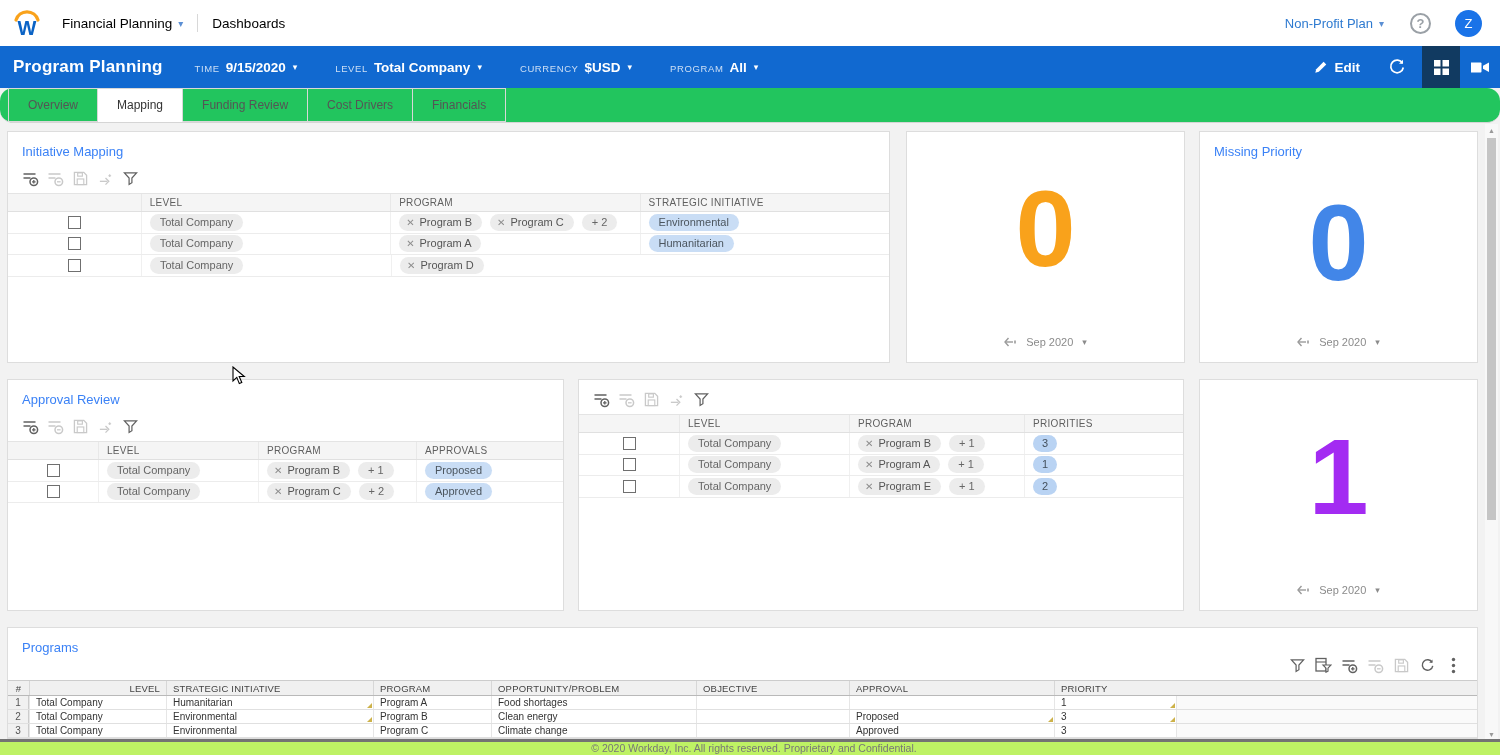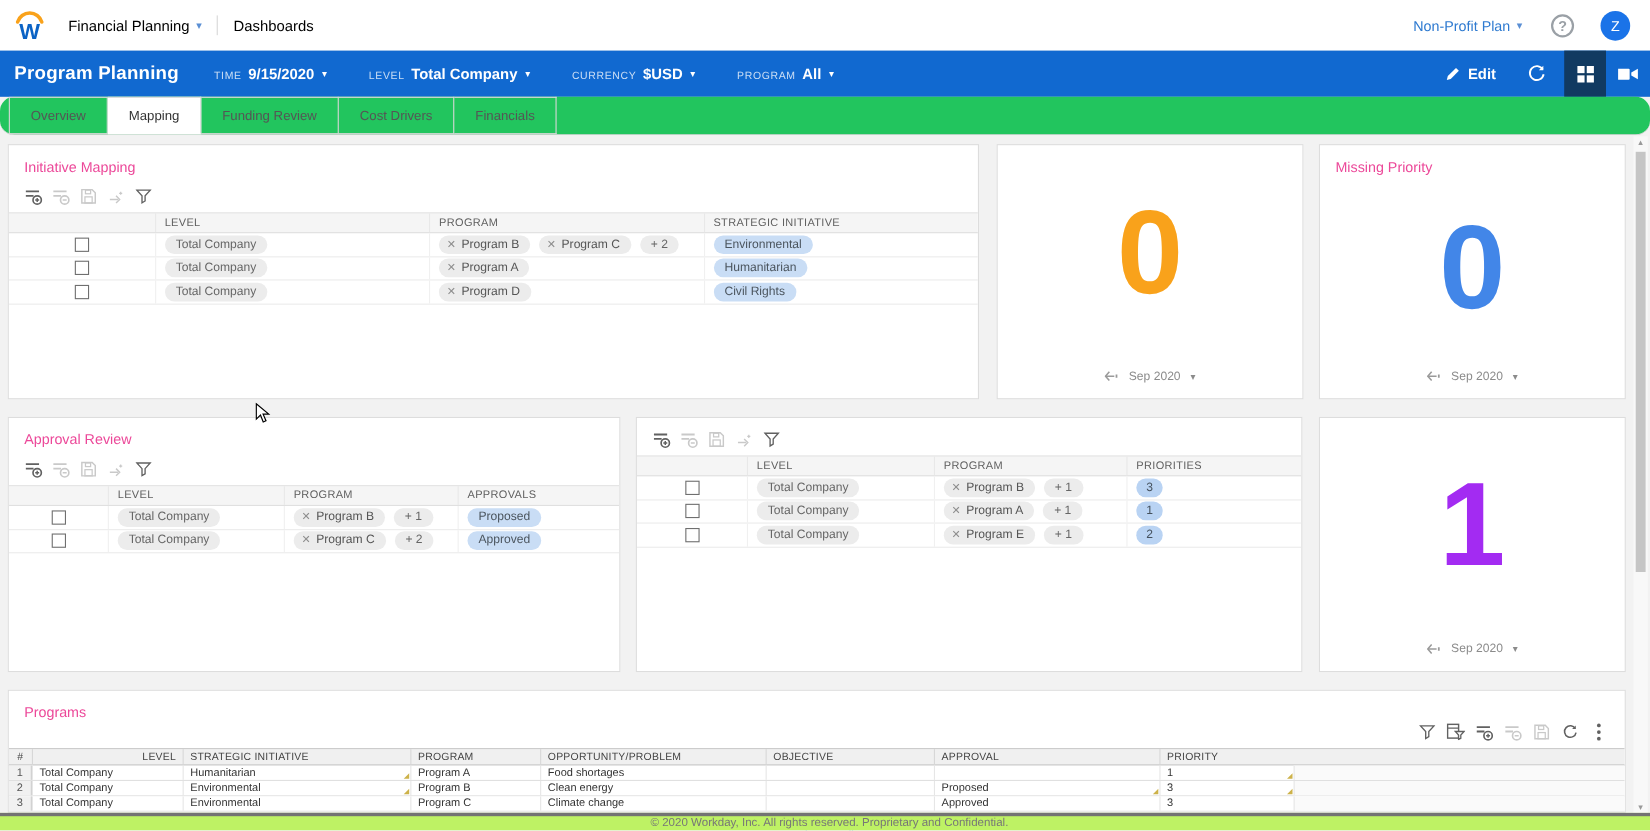--- a/index.html
+++ b/index.html
@@ -34,21 +34,21 @@
   .cam-tile { width:40px; height:42px; display:flex; align-items:center; justify-content:center; cursor:pointer; }
 
   
   .tabbar { position:absolute; left:0; top:88px; width:1500px; height:35px; background:#22c55e; border-bottom:1px solid #d5d5d5; display:flex; align-items:stretch; padding-left:8px;border-radius:13px; }
   .tab { font-size:12px; color:#555; padding:0 19px; display:flex; align-items:center; border:1px solid #d8d8d8; border-left:none; cursor:pointer; background:transparent; }
   .tab:first-child { border-left:1px solid #d8d8d8; }
   .tab.active { background:#fff; color:#333; border-bottom:1px solid #fff; }
 
   
   .panel { position:absolute; background:#fff; border:1px solid #ddd; overflow:hidden; }
-  .p-title { font-size:13px; color:#ec4899; padding:12px 14px 0 14px; }
+  .p-title { font-size:13px; color:#3b82f6; padding:12px 14px 0 14px; }
   .p-toolbar { display:flex; align-items:center; padding:10px 0 6px 13px; }
   .p-toolbar .tb { width:18px; height:18px; margin-right:7px; display:flex; align-items:center; justify-content:center; cursor:pointer; }
 
   
   .chip-grid { width:100%; font-size:11px; }
   .cg-head { display:flex; background:#f5f5f5; border-top:1px solid #e4e4e4; border-bottom:1px solid #e0e0e0; height:19px; align-items:center; }
   .cg-head .hc { font-size:10px; color:#5f5f5f; letter-spacing:.3px; padding-left:8px; border-left:1px solid #e8e8e8; height:100%; display:flex; align-items:center; }
   .cg-head .hc:first-child { border-left:none; }
   .cg-row { display:flex; height:21.5px; border-bottom:1px solid #ececec; align-items:center; }
   .cg-cell { height:100%; display:flex; align-items:center; padding-left:8px; border-left:1px solid #f0f0f0; }
@@ -271,23 +271,20 @@
         </div>
         <div class="cg-cell" style="width: 250px;">
           <span class="chip chip-gray">Total Company</span>
         </div>
         <div class="cg-cell" style="width: 250px;">
           <span class="chip chip-x">
             <span class="xg">✕</span>
             <span>Program D</span>
           </span>
         </div>
-        <div class="cg-cell" style="width: 250px;">
-          <span class="chip chip-blue">Civil Rights</span>
-        </div>
       </div>
     </div>
 </section>
 
 <section class="panel kpi" style="left:906px; top:131px; width:279px; height:232px;">
   <div class="kpi-num" style="color: rgb(249, 162, 27);">0</div>
   <div class="kpi-period">
     <span class="picon">
         <svg width="13" height="10" viewBox="0 0 13 10">
           <path d="M4.5 1 L1 5 l3.5 4" fill="none" stroke="#9a9a9a" stroke-width="1.4"></path>

